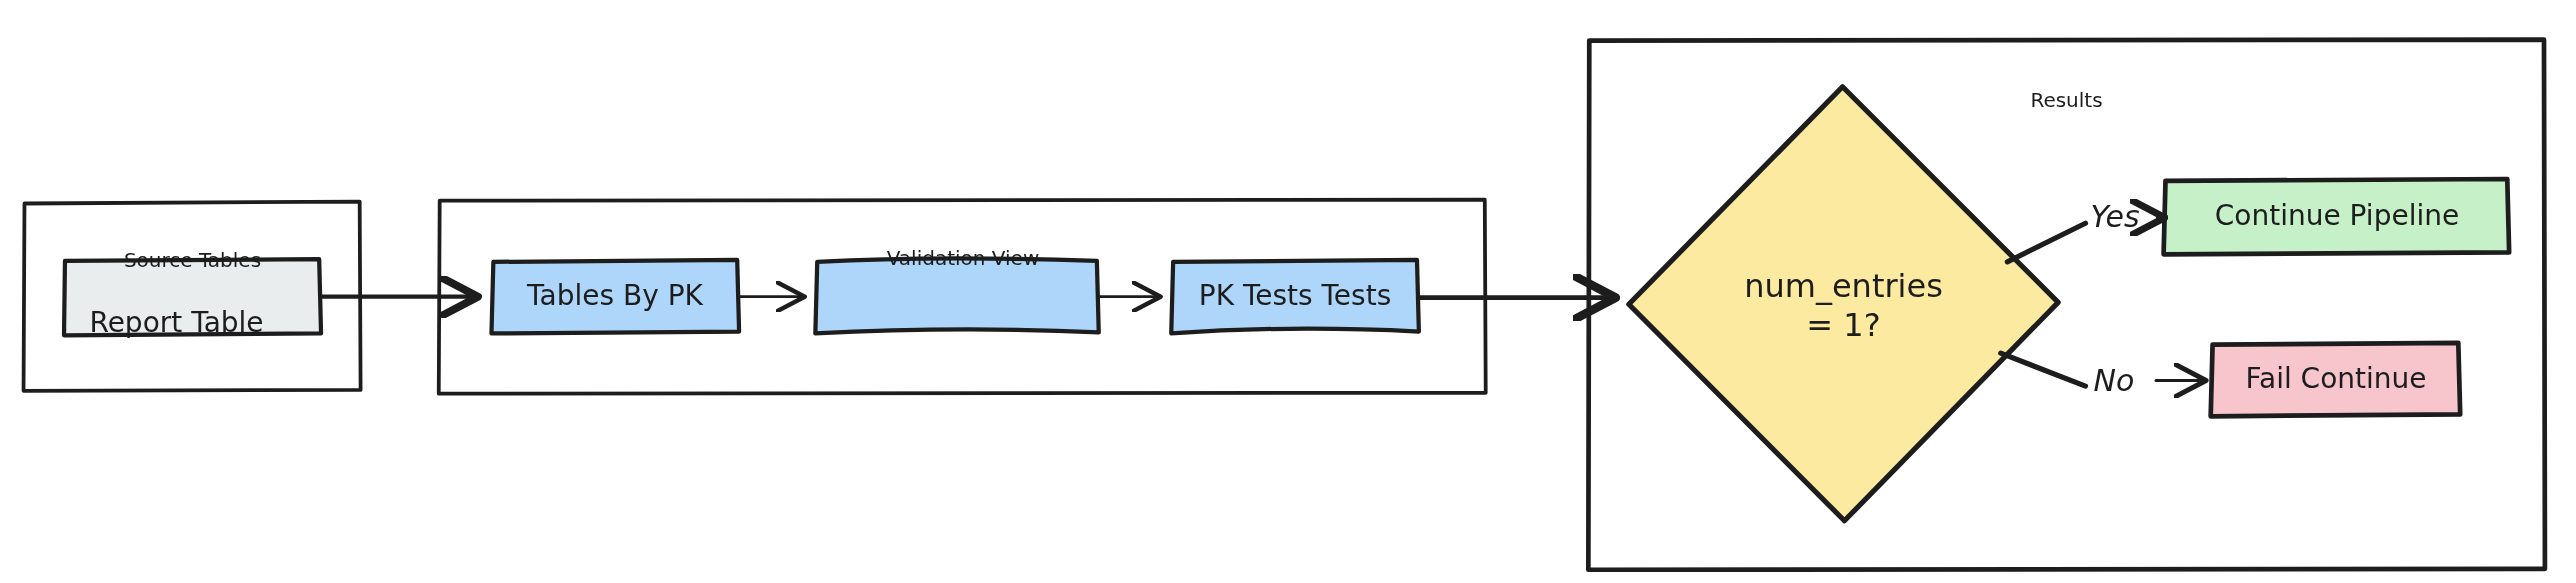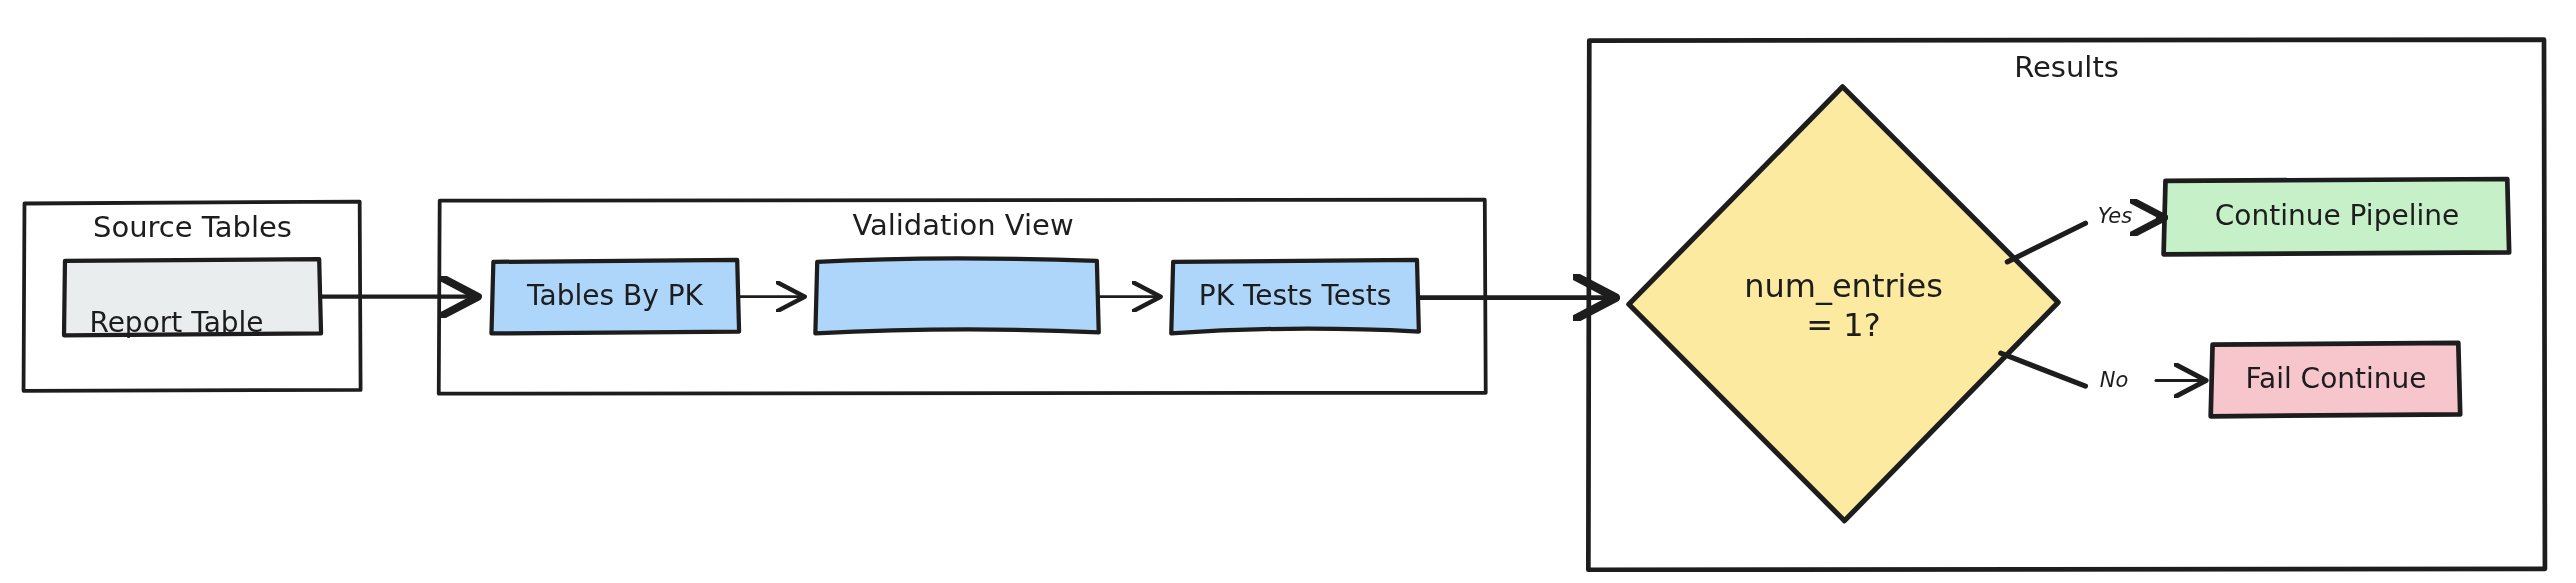--- a/index.html
+++ b/index.html
@@ -30,27 +30,28 @@
     align-items: center;
     justify-content: center;
     text-align: center;
     color: #1d1d1d;
     font-family: "DejaVu Sans", sans-serif;
     pointer-events: none;
     white-space: pre-line;
     line-height: 1.22;
   }
   .grp-title {
-    font-size: 29px;
+    font-size: 20px;
+    margin-top: 32px;
   }
   .box-title {
     font-size: 28px;
   }
   .edge-label {
-    font-size: 21px;
+    font-size: 30px;
     font-style: italic;
   }
   .dia-text {
     font-size: 32px;
   }
 </style>
 </head>
 <body>
 
 <div id="stage">

